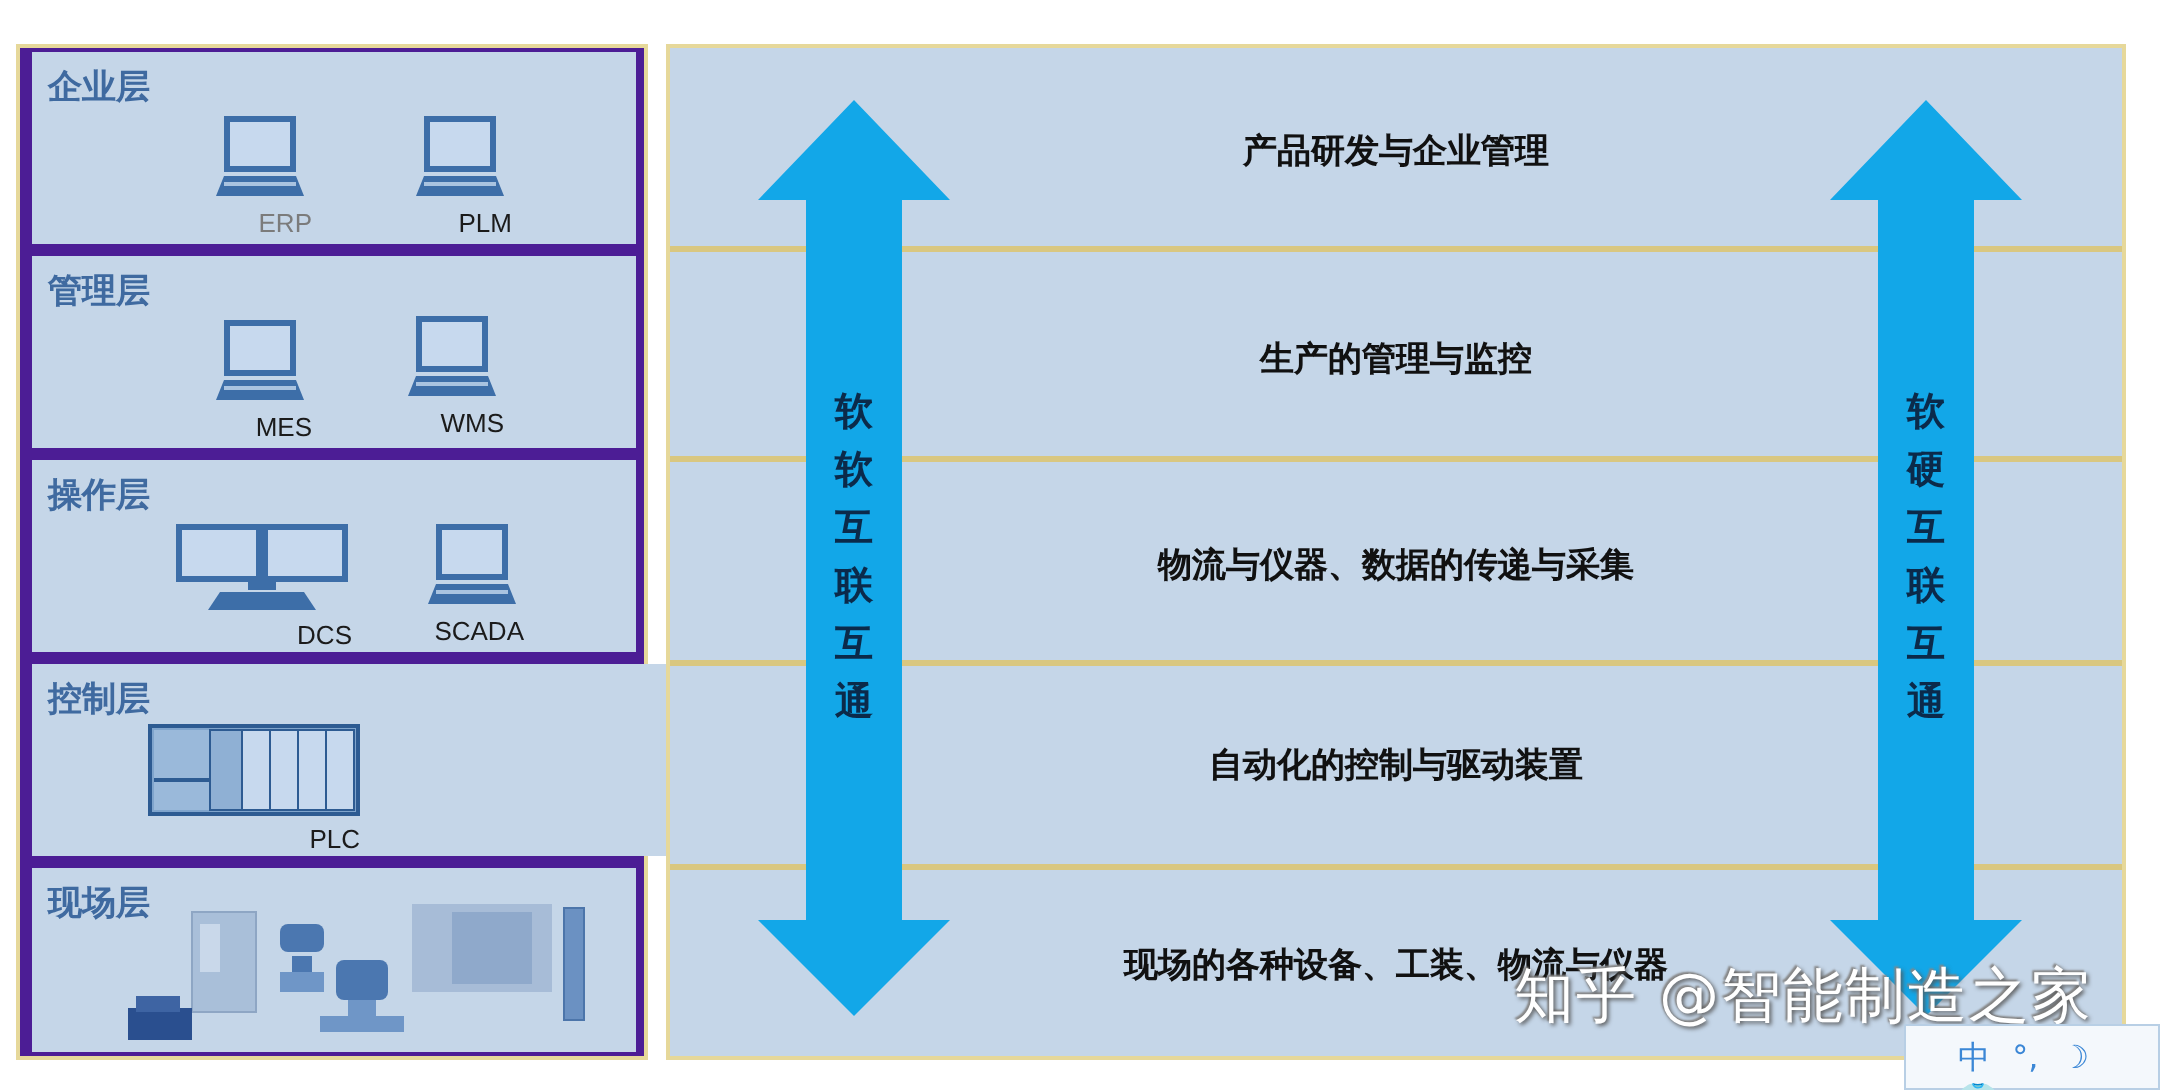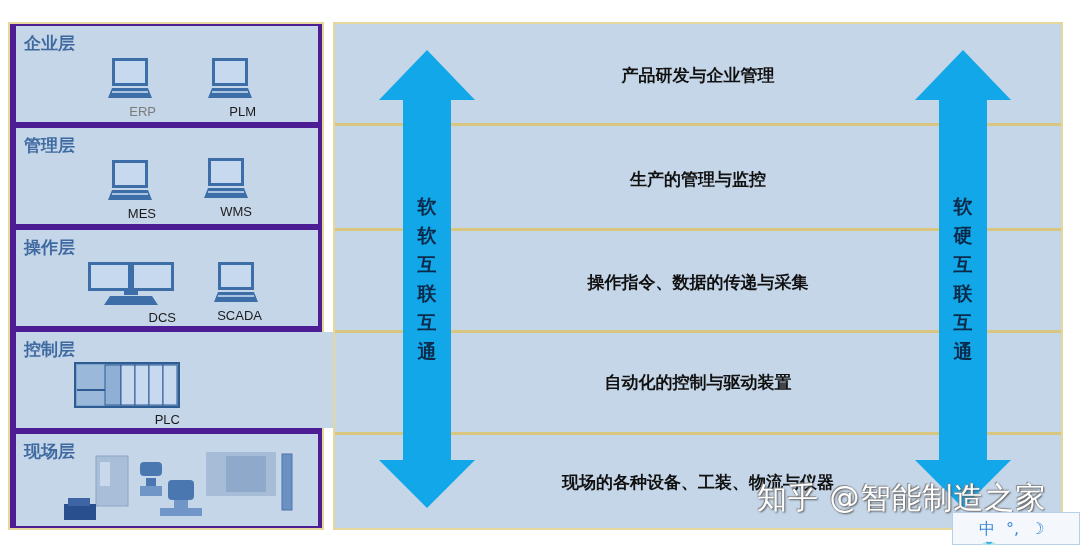--- a/index.html
+++ b/index.html
@@ -141,21 +141,21 @@
 <div class="right">
   <div class="row" style="top:0;">
     <div class="row-text" style="top:40px;">产品研发与企业管理</div>
   </div>
   <div class="row-line" style="top:99px;"></div>
   <div class="row" style="top:102px;">
     <div class="row-text" style="top:42px;">生产的管理与监控</div>
   </div>
   <div class="row-line" style="top:204px;"></div>
   <div class="row" style="top:207px;">
-    <div class="row-text" style="top:40px;">操作指令、数据的传递与采集</div>
+    <div class="row-text" style="top:40px;">物流与仪器、数据的传递与采集</div>
   </div>
   <div class="row-line" style="top:306px;"></div>
   <div class="row" style="top:309px;">
     <div class="row-text" style="top:38px;">自动化的控制与驱动装置</div>
   </div>
   <div class="row-line" style="top:408px;"></div>
   <div class="row" style="top:411px;">
     <div class="row-text" style="top:36px;">现场的各种设备、工装、物流与仪器</div>
   </div>
 

